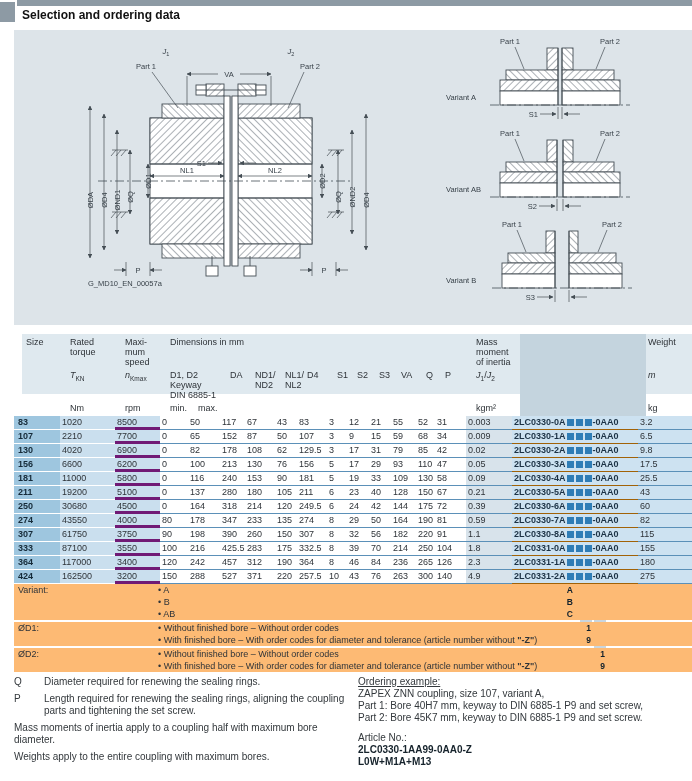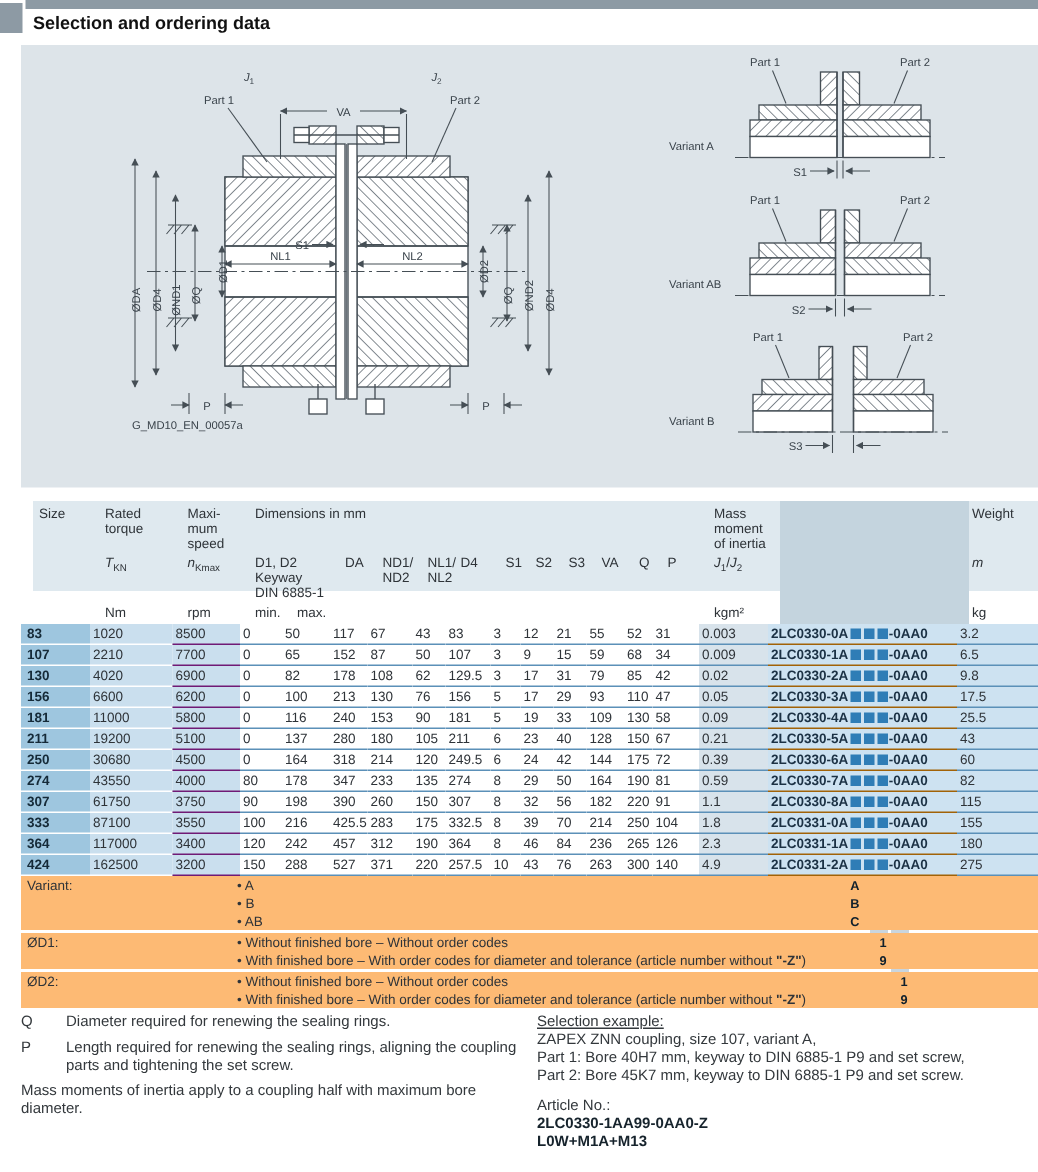--- a/index.html
+++ b/index.html
@@ -17,21 +17,21 @@
   #thead{position:absolute;left:22px;top:334px;width:678px;height:60px;background:#dfe9ef;font-size:9px;line-height:10px;}
   .hcell{position:absolute;white-space:pre-line;}
   .band{position:absolute;left:498px;top:0;width:126px;height:82px;background:#c4d4de;}
   .linkblue{color:#4a9bc8;}
   sub{font-size:6.5px;}
   #rows{position:absolute;left:14px;top:416px;width:678px;}
   .trow{position:relative;height:14px;}
   .cell{position:absolute;top:0;height:14px;box-sizing:border-box;padding:1px 0 0 2px;font-size:9px;}
   .c0{left:0;width:46px;background:#9ec6df;border-bottom:1px solid #fff;font-weight:bold;color:#152a38;padding-left:4px;}
   .c1{left:46px;width:55px;background:#cadfee;border-bottom:1px solid #fff;}
-  .c2{left:101px;width:45px;background:#cadfee;border-bottom:1px solid #701a75;}
+  .c2{left:101px;width:45px;background:#cadfee;border-bottom:3px solid #701a75;}
   .c3,.c4,.c5,.c6,.c7,.c8,.c9,.c10,.c11,.c12,.c13,.c14{background:#fff;border-bottom:1px solid #5b90b8;}
   .c3{left:146px;width:28px;}.c4{left:174px;width:32px;}.c5{left:206px;width:25px;}
   .c6{left:231px;width:30px;}.c7{left:261px;width:22px;}.c8{left:283px;width:30px;}
   .c9{left:313px;width:20px;}.c10{left:333px;width:22px;}.c11{left:355px;width:22px;}
   .c12{left:377px;width:25px;}.c13{left:402px;width:19px;}.c14{left:421px;width:31px;}
   .c15{left:452px;width:46px;background:#d8e3eb;border-bottom:1px solid #5b90b8;}
   .c16{left:498px;width:126px;background:#cde2f1;border-bottom:1px solid #a16207;}
   .c17{left:624px;width:54px;background:#cde2f1;border-bottom:1px solid #5b90b8;}
   .art b{color:#1b3144;font-size:9px;}
   .sq{display:inline-block;width:7px;height:7px;background:#2f7db6;margin:0 1px;vertical-align:-1px;}
@@ -589,24 +589,27 @@
         <span class="ntag">Q</span>
         <span>Diameter required for renewing the sealing rings.</span>
       </div>
       <div class="note">
         <span class="ntag">P</span>
         <span>Length required for renewing the sealing rings, aligning the coupling parts and tightening the set screw.</span>
       </div>
       <div class="note">
         <span>Mass moments of inertia apply to a coupling half with maximum bore diameter.</span>
       </div>
+      <div class="note">
+        <span>Weights apply to the entire coupling with maximum bores.</span>
+      </div>
     </div>
 
   <div id="ordering">
-    <div class="ord-title">Selection example:</div>
+    <div class="ord-title">Ordering example:</div>
     <div>ZAPEX ZNN coupling, size 107, variant A,</div>
     <div>Part 1: Bore 40H7 mm, keyway to DIN 6885-1 P9 and set screw,</div>
     <div>Part 2: Bore 45K7 mm, keyway to DIN 6885-1 P9 and set screw.</div>
     <div class="gap8"></div>
     <div>Article No.:</div>
     <div class="ord-bold">2LC0330-1AA99-0AA0-Z</div>
     <div class="ord-bold">L0W+M1A+M13</div>
   </div>
 
 </div>

